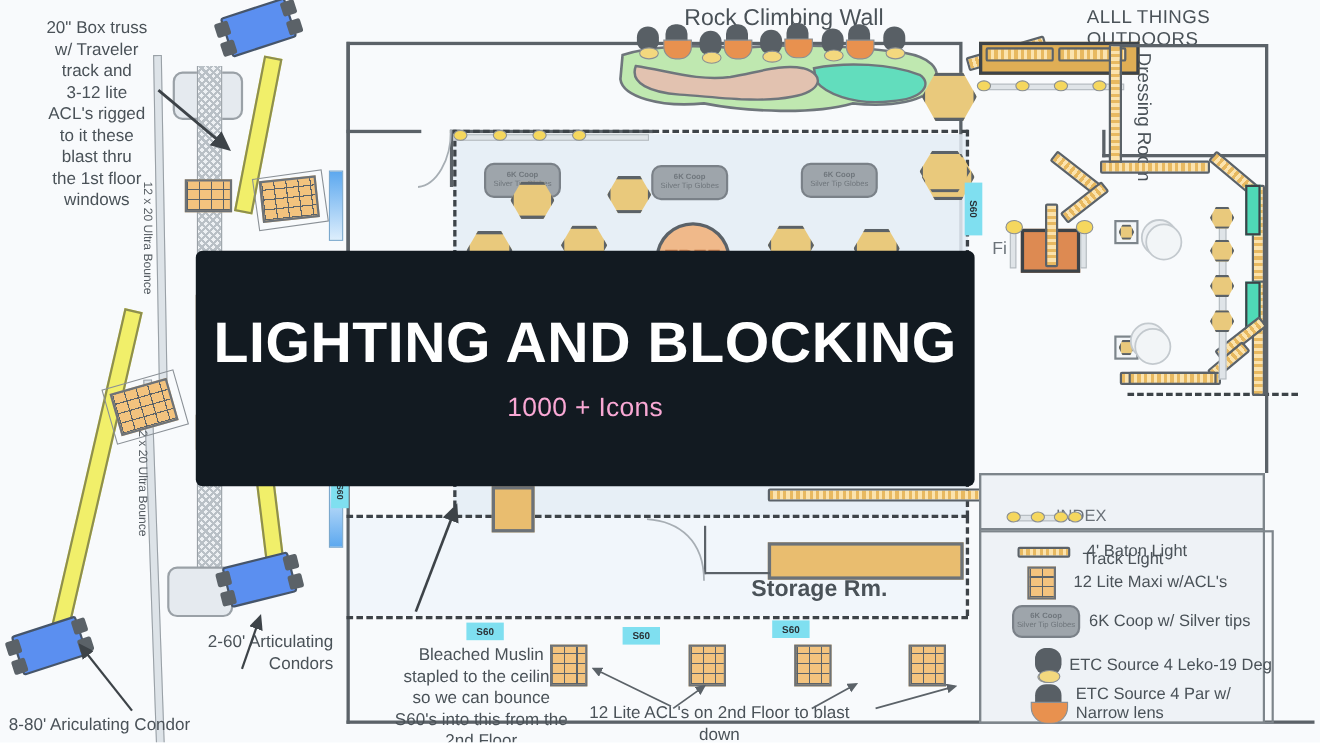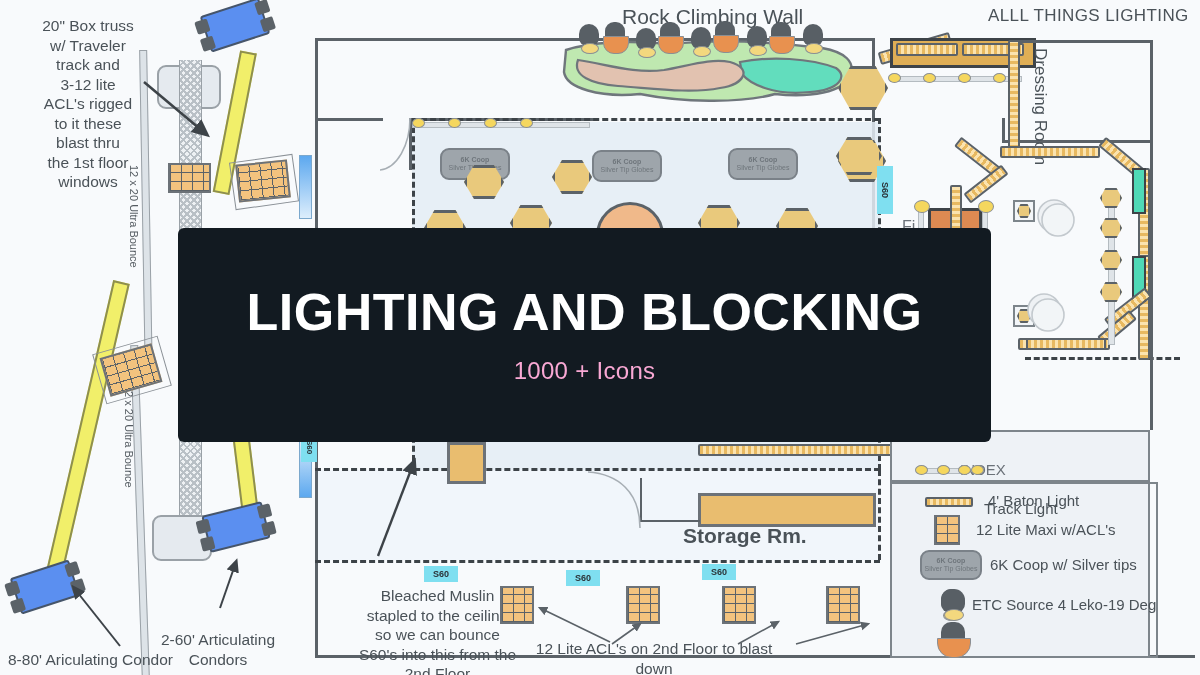--- a/index.html
+++ b/index.html
@@ -147,21 +147,21 @@
   }
   .bounce {
     position:absolute; background:#dde3e8; border:1px solid #9aa1a7;
   }
   .arrow { position:absolute; overflow:visible; }
   .teal { position:absolute; background:#4fd9b6; border:2px solid #3d4348; }
 
   
   #banner {
     position:absolute;
-    left:178px; top:228px; width:813px; height:214px;
+    left:178px; top:228px; width:708px; height:214px;
     background:#121a21;
     border-radius:6px;
     display:flex; flex-direction:column;
     align-items:center; justify-content:center;
     z-index: 50;
   }
   #banner .l1, #banner .l2 {
     color:#ffffff;
     font-weight:bold;
     font-size:52px;
@@ -282,21 +282,21 @@
     </div>
   <div class="par" style="left:769px;top:22px;">
       <span class="head"></span>
       <span class="lens"></span>
     </div>
   <div class="leko" style="left:802px;top:24px;">
       <span class="head"></span>
       <span class="lens"></span>
     </div>
 
-  <div class="brand" style="left:988px; top:6px;">ALLL THINGS LIGHTING</div>
+  <div class="brand" style="left:988px; top:6px;">ALLL THINGS OUTDOORS</div>
 
   <div class="baton" style="left:878px; top:42px; width:74px; height:13px; transform:rotate(-16deg);"></div>
   <div class="abs" style="left:890px; top:38px; width:140px; height:24px; background:#dfae55; border:3px solid #3d4348;"></div>
   <div class="baton" style="left:896px; top:43px; width:62px; height:13px;"></div>
   <div class="baton" style="left:962px; top:43px; width:62px; height:13px;"></div>
 
   <div class="hexlight" style="left:838px; top:66px; width:50px; height:44px;"></div>
   <div class="hexlight" style="left:838px; top:140px; width:48px; height:42px;"></div>
 
   <div class="trackbar" style="left:890px; top:76px; width:130px;"></div>
@@ -485,21 +485,21 @@
   <div class="anno" style="left:8px; top:650px; width:180px; text-align:left;">8-80' Ariculating Condor</div>
   <svg class="arrow" style="left:68px; top:580px; width:58px; height:70px;" viewBox="0 0 58 70">
     <defs>
         <marker id="ah2" markerWidth="7" markerHeight="7" refX="5" refY="3.2" orient="auto">
       <path d="M0,0 L7,3.2 L0,6.4 z" fill="#3d4348"></path>
         </marker>
       </defs>
     <line x1="52" y1="66" x2="6" y2="8" stroke="#3d4348" stroke-width="2" marker-end="url(#ah2)"></line>
   </svg>
 
-  <div class="anno" style="left:133px; top:630px; width:170px; text-align:center;">2-60' Articulating Condors</div>
+  <div class="anno" style="left:133px; top:574px; width:170px; text-align:right;">2-60' Articulating Condors</div>
   <svg class="arrow" style="left:200px; top:556px; width:42px; height:56px;" viewBox="0 0 42 56">
     <defs>
         <marker id="ah3" markerWidth="7" markerHeight="7" refX="5" refY="3.2" orient="auto">
       <path d="M0,0 L7,3.2 L0,6.4 z" fill="#3d4348"></path>
         </marker>
       </defs>
     <line x1="20" y1="52" x2="36" y2="6" stroke="#3d4348" stroke-width="2" marker-end="url(#ah3)"></line>
   </svg>
 
   <div class="anno" style="left:345px; top:586px; width:185px;">Bleached Muslin
@@ -563,18 +563,20 @@
   <div class="leko" style="left:940px; top:589px; width:26px; height:32px;">
       <span class="head"></span>
       <span class="lens"></span>
     </div>
   <div class="abs" style="left:941px; top:589px; width:24px; height:24px; background:#585f65; border-radius:11px 11px 9px 9px;"></div>
   <div class="abs" style="left:944px; top:609px; width:18px; height:10px; background:#f3d87e; border:1px solid #8a8f94; border-radius:50%;"></div>
   <div class="legendtext" style="left:972px; top:596px;">ETC Source 4 Leko-19 Deg</div>
 
   <div class="abs" style="left:941px; top:622px; width:24px; height:22px; background:#585f65; border-radius:10px 10px 3px 3px;"></div>
   <div class="abs" style="left:937px; top:638px; width:32px; height:18px; background:#e8914f; border:1px solid #8a8f94; border-radius:0 0 15px 15px;"></div>
+  <div class="legendtext" style="left:978px; top:622px; white-space:pre-line;">ETC Source 4 Par w/
+Narrow lens</div>
 
   <div id="banner">
     <div class="l1">LIGHTING AND BLOCKING</div>
     <div class="sub">1000 + Icons</div>
   </div>
 </div>
 
 </body></html>

